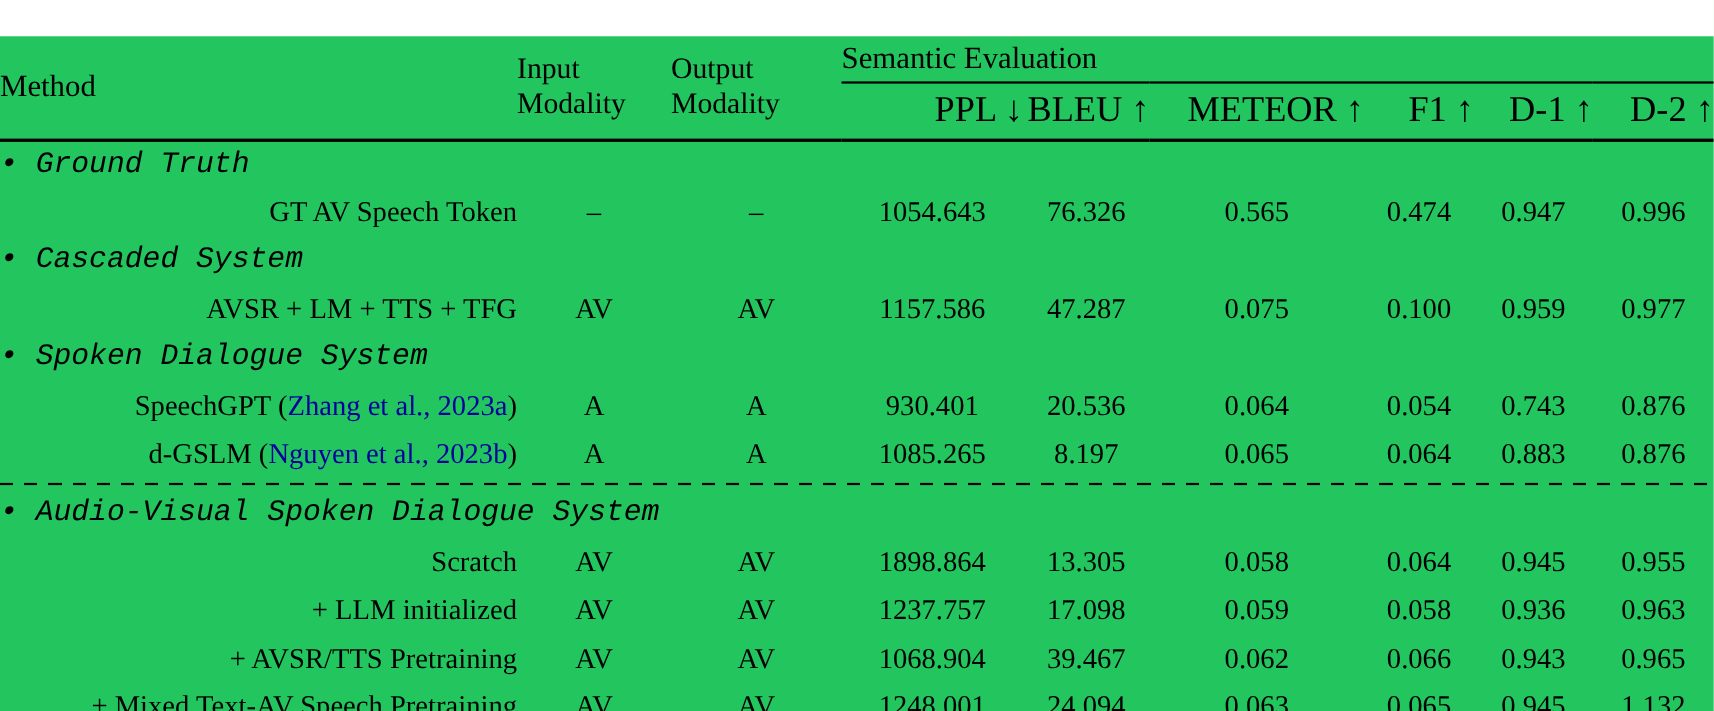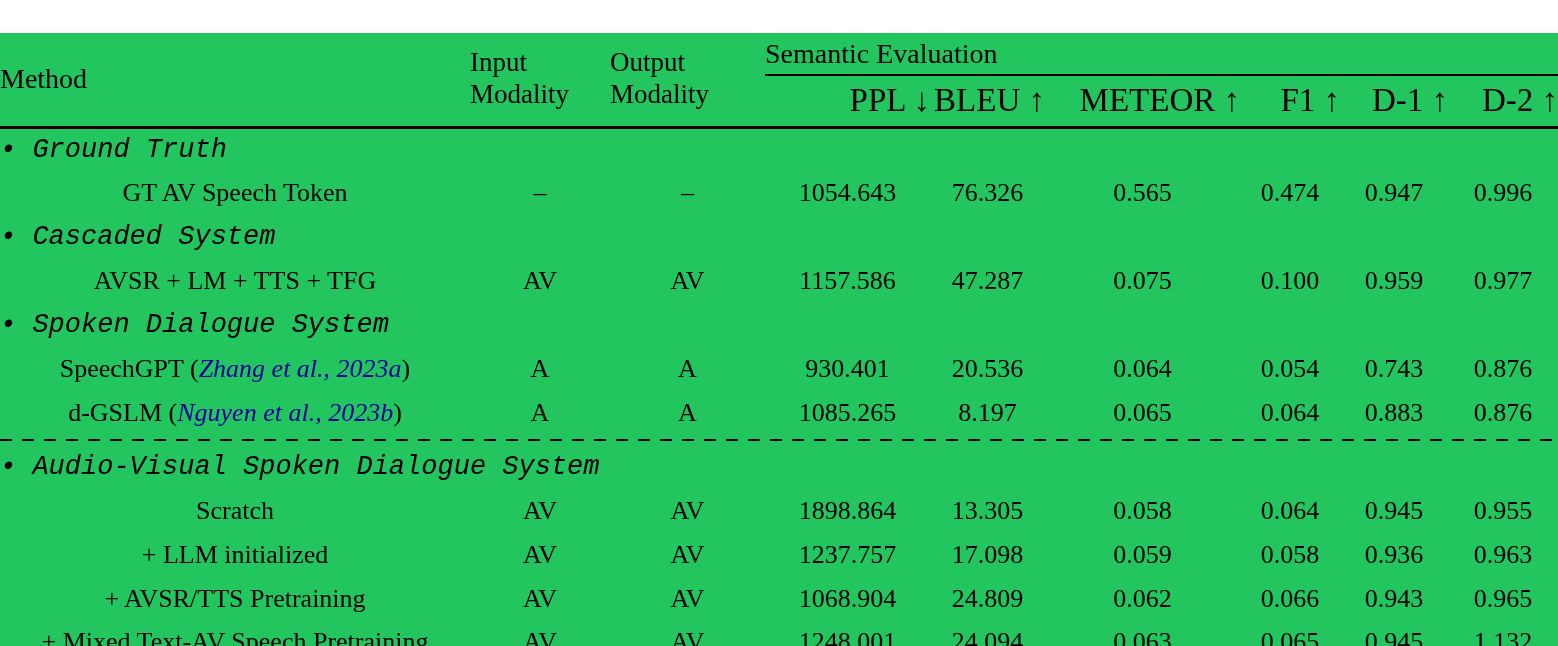--- a/index.html
+++ b/index.html
@@ -53,31 +53,31 @@
     border-bottom: 2px solid #000000;
   }
   tr.group-row { height: 42px; }
   tr.metric-row { height: 52px; }
   th.metric-head { text-align: right; vertical-align: middle; font-size: 33px; }
   
   tbody td { font-size: 26px; }
   tr.data-row { height: 44px; }
   tr.section-row { height: 44px; font-family: Liberation Mono, monospace; }
   td.method {
-    text-align: center;
+    text-align: right;
     padding-left: 13px;
   }
   td.section-cell {
     font-weight: bold;
     font-style: italic;
     font-size: 27px;
     padding-left: 68px;
   }
   td.c { text-align: center; }
-  .cite { color: #00009b; cursor: pointer; font-style: italic; }
+  .cite { color: #00009b; cursor: pointer; }
   
   tr.dashed-divider { height: 10px; }
   tr.dashed-divider td {
     background-image: repeating-linear-gradient(to right, #000000 0px, #000000 12px, transparent 12px, transparent 22px);
     background-size: 100% 2px;
     background-repeat: no-repeat;
     background-position: center center;
   }
   
   tbody tr.last-row td { border-bottom: 4px solid #000000; }
@@ -212,21 +212,21 @@
         <td class="c">0.058</td>
         <td class="c">0.936</td>
         <td class="c">0.963</td>
       </tr>
 
       <tr class="data-row">
         <td class="method"><span>+ AVSR/TTS Pretraining</span></td>
         <td class="c">AV</td>
         <td class="c">AV</td>
         <td class="c">1068.904</td>
-        <td class="c">24.809</td>
+        <td class="c">39.467</td>
         <td class="c">0.062</td>
         <td class="c">0.066</td>
         <td class="c">0.943</td>
         <td class="c">0.965</td>
       </tr>
 
       <tr class="data-row last-row">
         <td class="method"><span>+ Mixed Text-AV Speech Pretraining</span></td>
         <td class="c">AV</td>
         <td class="c">AV</td>

